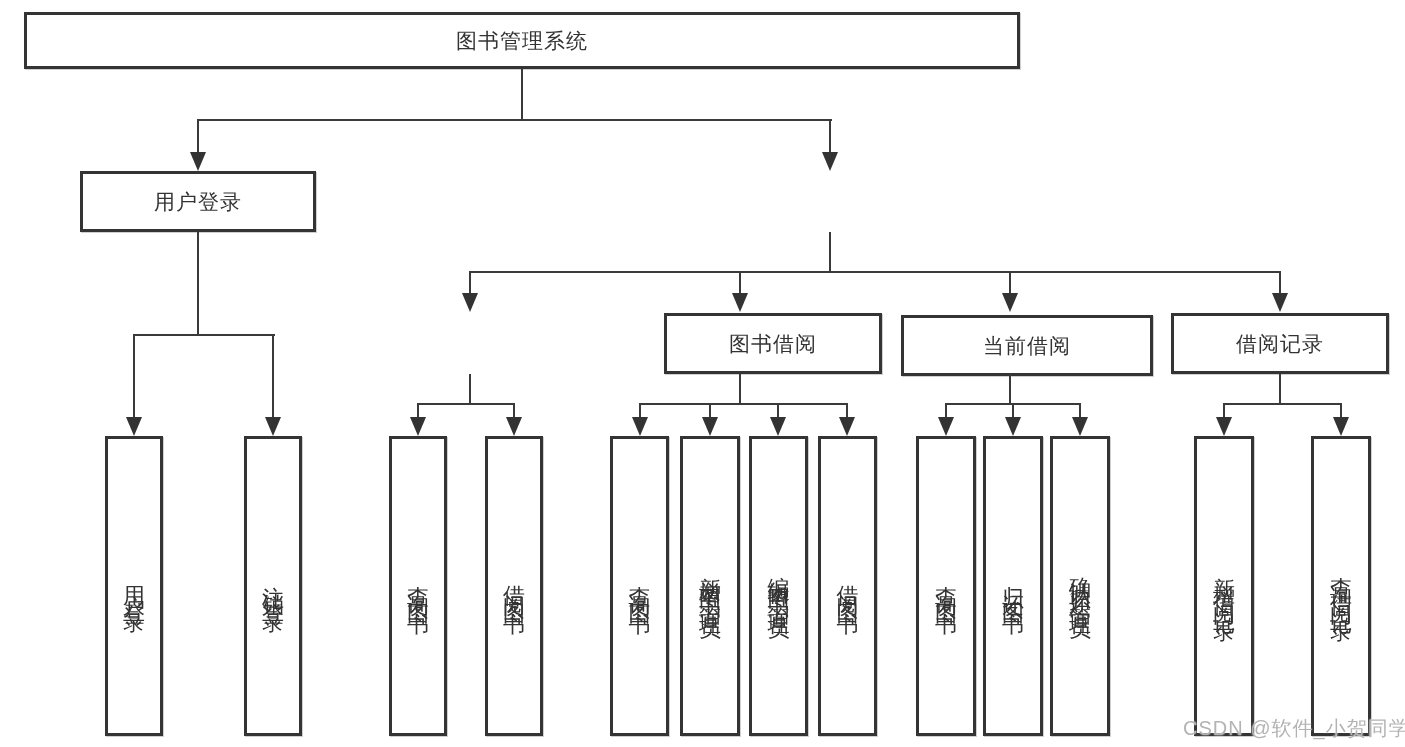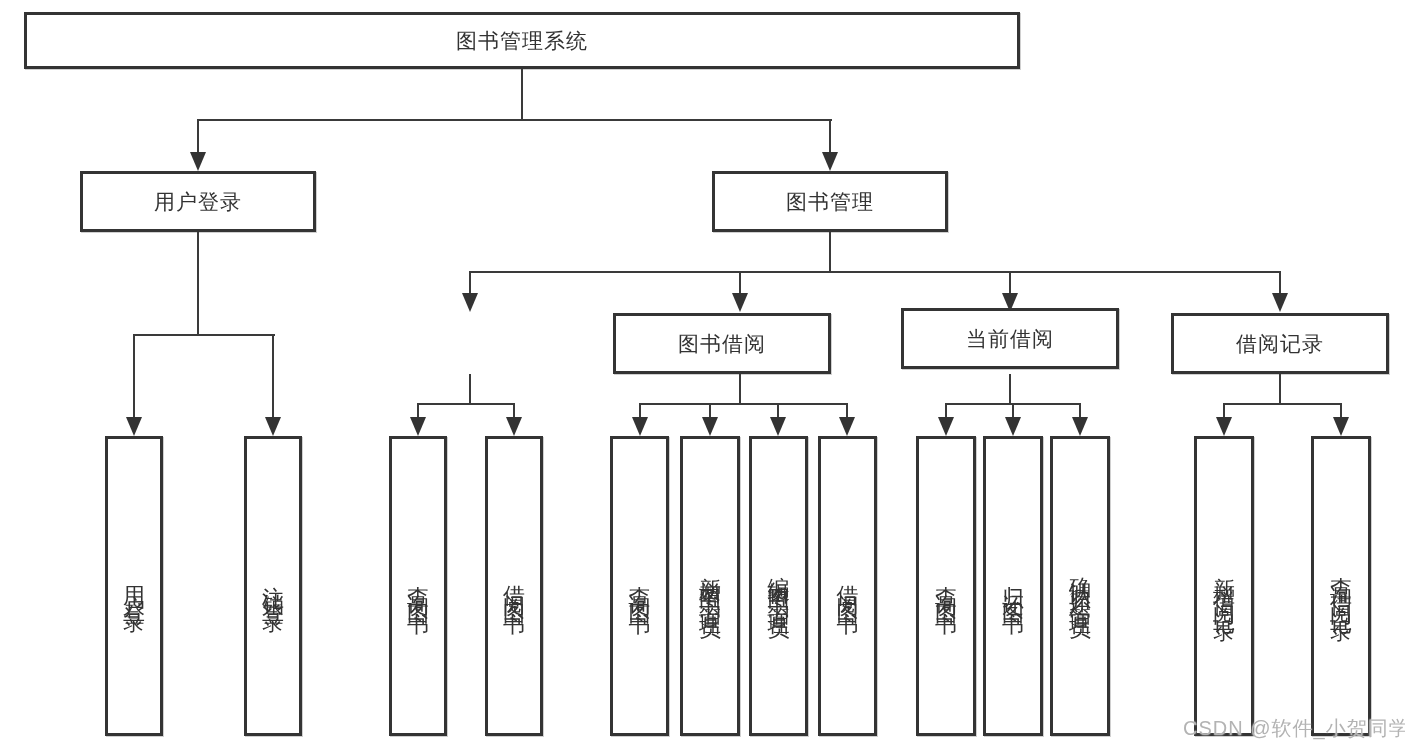--- a/index.html
+++ b/index.html
@@ -44,46 +44,43 @@
   <div class="line line-v" style="left:521px;top:69px;height:52px"></div>
   <div class="line line-h" style="left:197px;top:119px;width:635px"></div>
   <div class="line line-v" style="left:197px;top:119px;height:34px"></div>
   <div class="arrow" style="left:198px;top:152px"></div>
   <div class="line line-v" style="left:829px;top:119px;height:34px"></div>
   <div class="arrow" style="left:830px;top:152px"></div>
 
   <div class="box hl" style="left:80px;top:171px;width:236px;height:61px">
     <span>用户登录</span>
   </div>
-  <div class="box hl" style="left:712px;top:171px;width:236px;height:61px">
-    <span>图书管理</span>
-  </div>
 
   <div class="line line-v" style="left:197px;top:232px;height:104px"></div>
   <div class="line line-h" style="left:133px;top:334px;width:142px"></div>
   <div class="line line-v" style="left:133px;top:334px;height:85px"></div>
   <div class="arrow" style="left:134px;top:417px"></div>
   <div class="line line-v" style="left:272px;top:334px;height:85px"></div>
   <div class="arrow" style="left:273px;top:417px"></div>
 
   <div class="line line-v" style="left:829px;top:232px;height:41px"></div>
   <div class="line line-h" style="left:469px;top:271px;width:812px"></div>
   <div class="line line-v" style="left:469px;top:271px;height:24px"></div>
   <div class="arrow" style="left:470px;top:293px"></div>
   <div class="line line-v" style="left:739px;top:271px;height:24px"></div>
   <div class="arrow" style="left:740px;top:293px"></div>
   <div class="line line-v" style="left:1009px;top:271px;height:24px"></div>
   <div class="arrow" style="left:1010px;top:293px"></div>
   <div class="line line-v" style="left:1279px;top:271px;height:24px"></div>
   <div class="arrow" style="left:1280px;top:293px"></div>
 
-  <div class="box hl" style="left:613px;top:313px;width:218px;height:61px">
+  <div class="box hl" style="left:664px;top:313px;width:218px;height:61px">
     <span>图书借阅</span>
   </div>
-  <div class="box hl" style="left:901px;top:308px;width:218px;height:61px">
+  <div class="box hl" style="left:901px;top:315px;width:252px;height:61px">
     <span>当前借阅</span>
   </div>
   <div class="box hl" style="left:1171px;top:313px;width:218px;height:61px">
     <span>借阅记录</span>
   </div>
 
   <div class="line line-v" style="left:469px;top:374px;height:31px"></div>
   <div class="line line-h" style="left:417px;top:403px;width:98px"></div>
   <div class="line line-v" style="left:417px;top:403px;height:16px"></div>
   <div class="arrow" style="left:418px;top:417px"></div>

